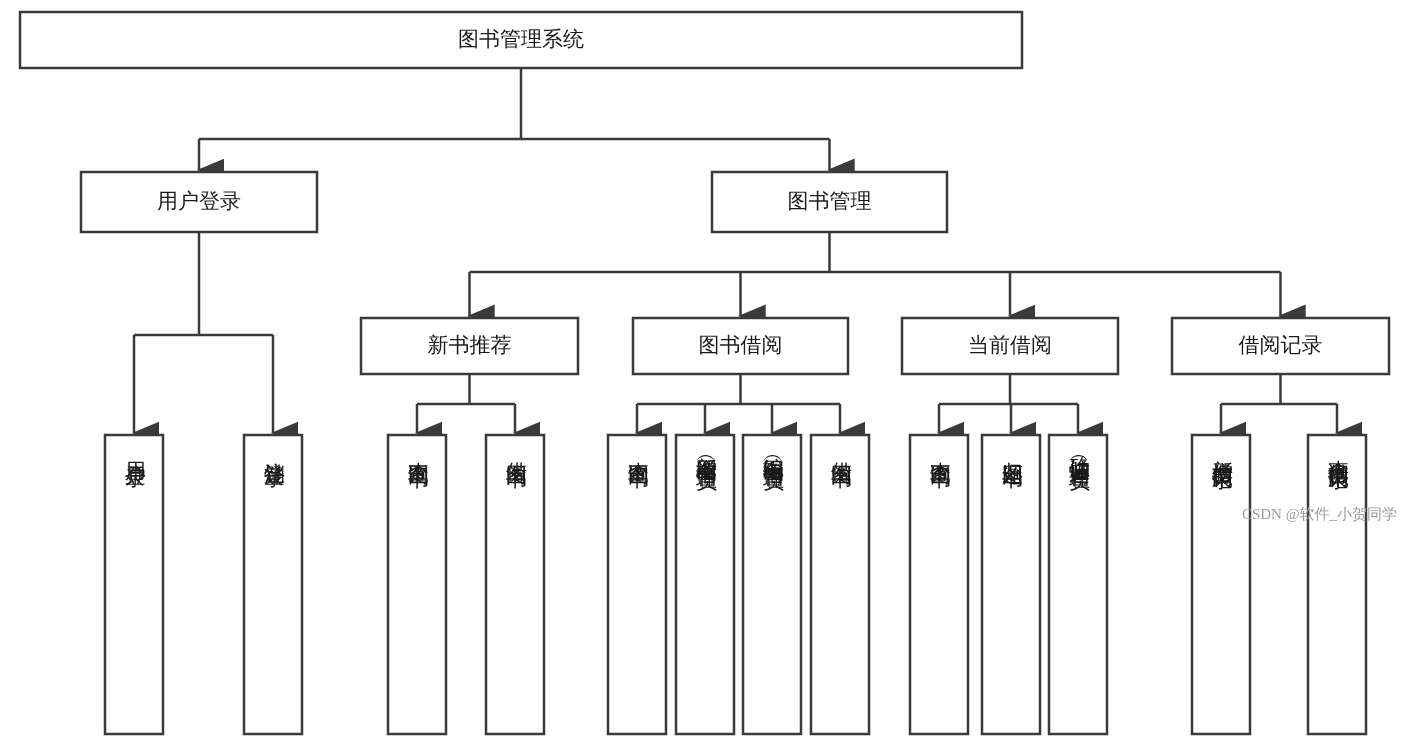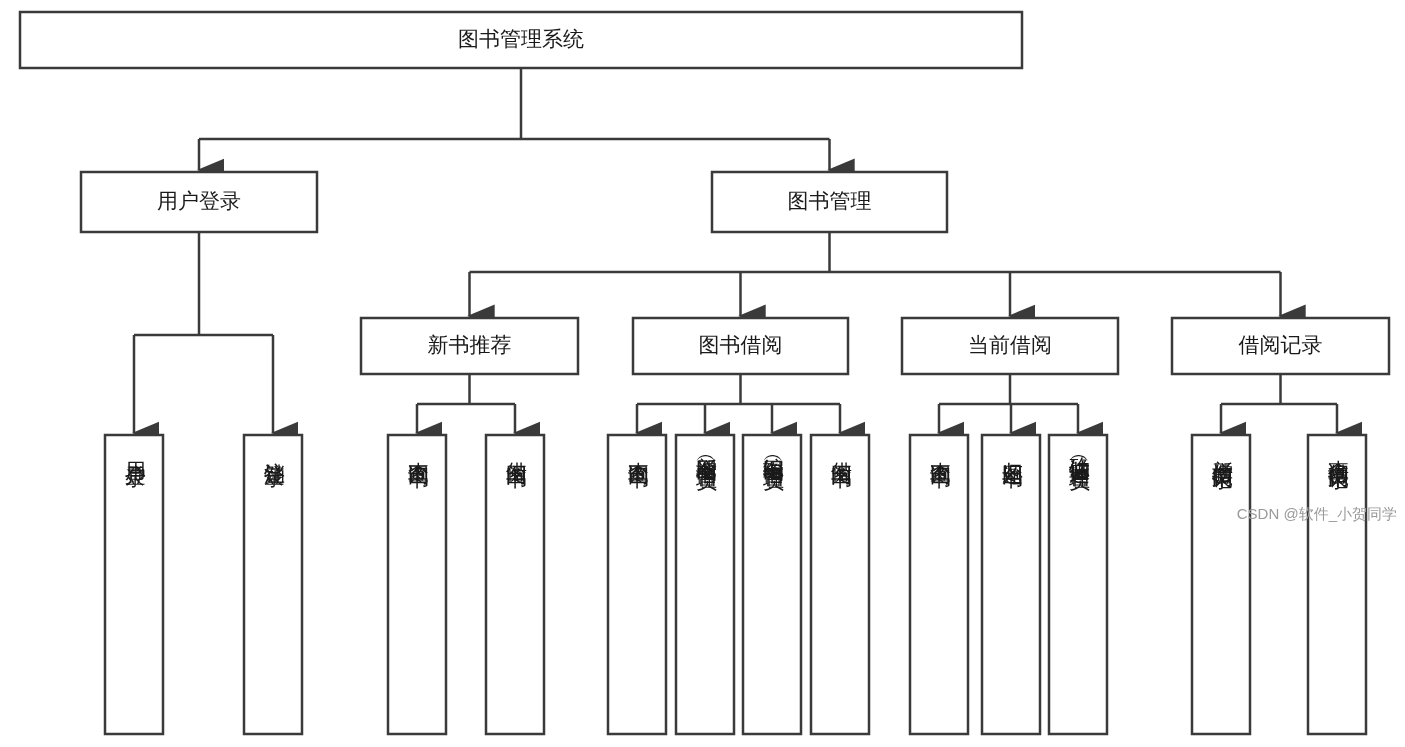--- a/index.html
+++ b/index.html
@@ -54,21 +54,21 @@
     fill: none;
   }
   .arrow-head {
     fill: #3a3a3a;
     stroke: none;
   }
   .watermark {
     position: absolute;
     right: 8px;
     bottom: 4px;
-    font-family: Liberation Sans, sans-serif;
+    font-family: Liberation Serif, serif;
     font-size: 15px;
     color: #9a9a9a;
     white-space: nowrap;
     user-select: none;
   }
 </style>
 </head>
 <body>
 
 <div id="diagram-root">

